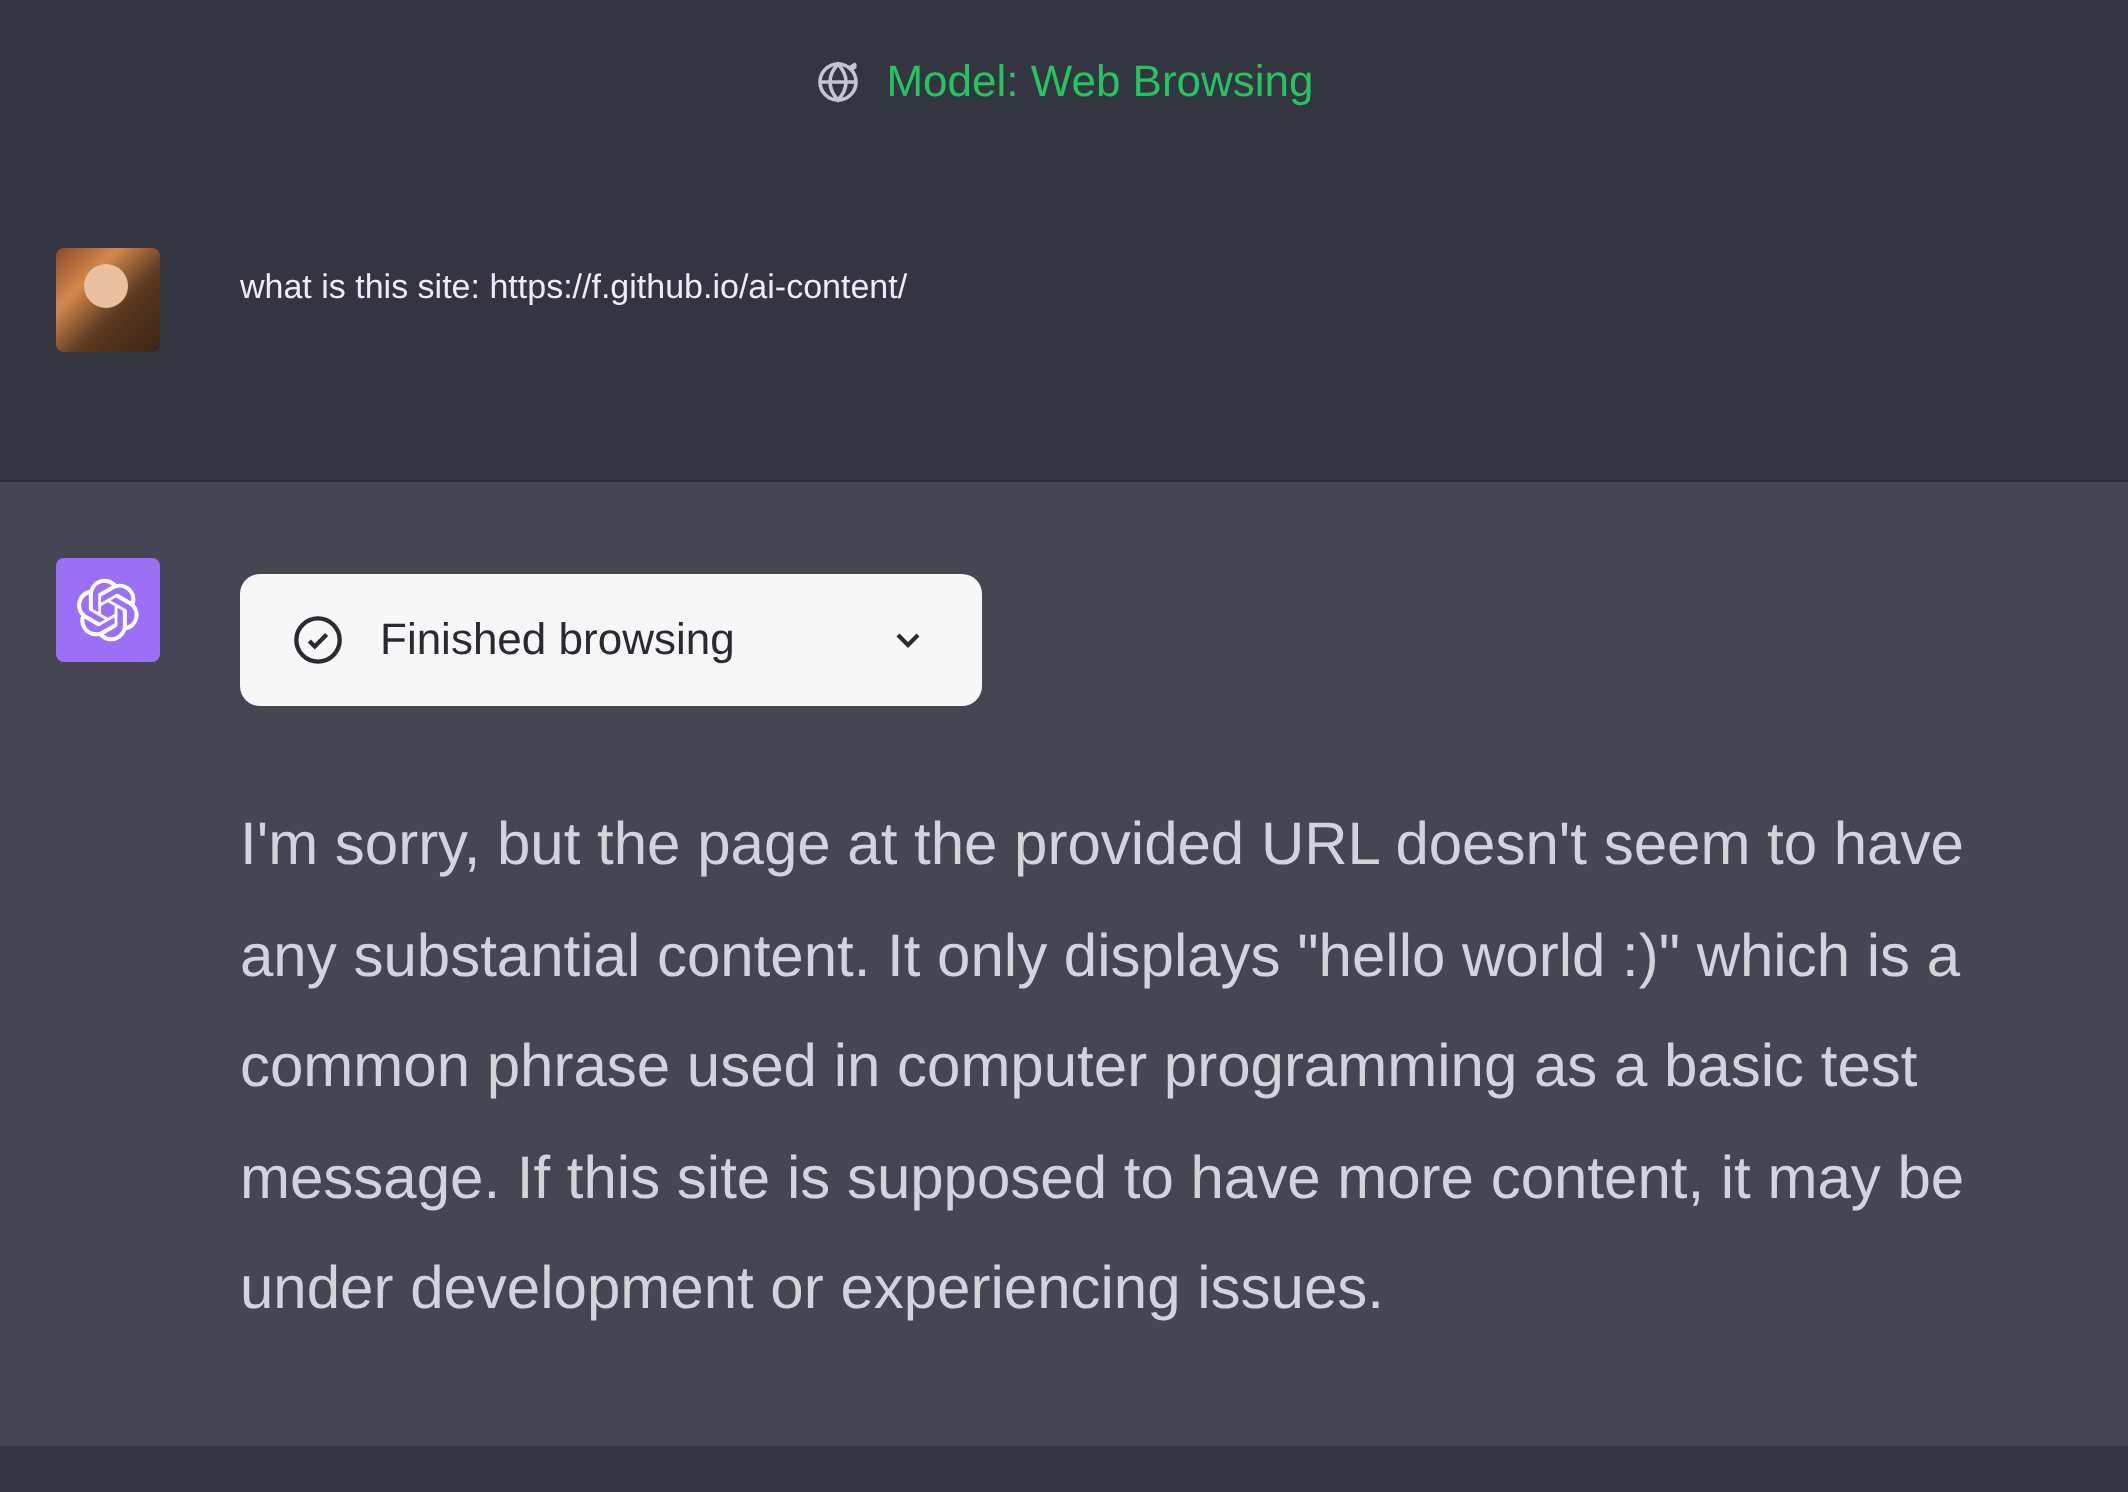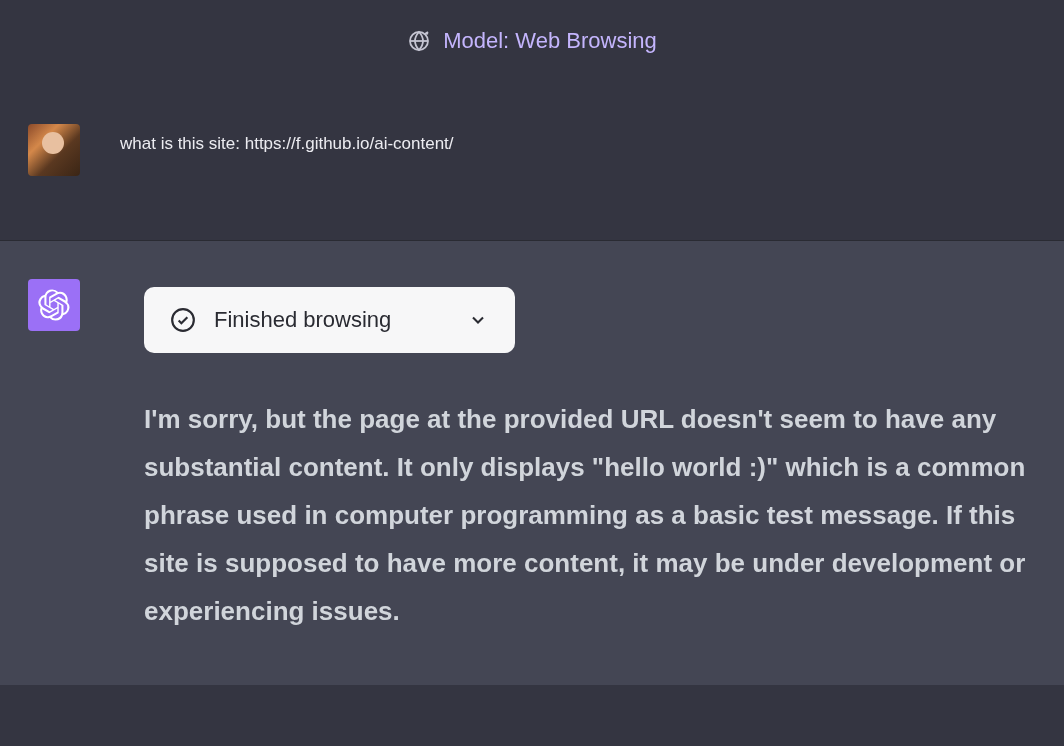--- a/index.html
+++ b/index.html
@@ -24,21 +24,21 @@
       background: #343541;
     }
     .header-icon {
       width: 24px;
       height: 24px;
       display: flex;
       align-items: center;
       justify-content: center;
     }
     .header-text {
-      color: #c4b5fd;
+      color: #22c55e;
       font-size: 22px;
       font-weight: 400;
     }
     .message-user {
       background: #343541;
       padding: 38px 28px 64px 28px;
       display: flex;
       gap: 40px;
       border-bottom: 1px solid #2a2b33;
       align-items: flex-start;
@@ -88,21 +88,20 @@
       font-weight: 400;
     }
     .browsing-badge {
       display: inline-flex;
       align-items: center;
       background: #f7f7f8;
       border-radius: 10px;
       padding: 20px 26px;
       gap: 16px;
       margin-bottom: 42px;
-      margin-left: 24px;
     }
     .badge-left {
       display: flex;
       align-items: center;
       gap: 18px;
     }
     .check-icon {
       width: 26px;
       height: 26px;
       display: flex;
@@ -117,24 +116,23 @@
     .chevron {
       width: 22px;
       height: 22px;
       margin-left: 60px;
       display: flex;
       align-items: center;
       justify-content: center;
     }
     .assistant-text {
       color: #d1d5db;
-      font-size: 26px;
+      font-size: 30px;
       line-height: 1.85;
-      font-weight: 700;
-      margin-left: 24px;
+      font-weight: 400;
     }
   </style>
 </head>
 <body>
 
 <div class="header">
   <span class="header-icon">
     <svg width="24" height="24" viewBox="0 0 24 24" fill="none" stroke="#c5c5d2" stroke-width="1.8">
       <circle cx="12" cy="12" r="9"></circle>
       <path d="M3 12h18"></path>

